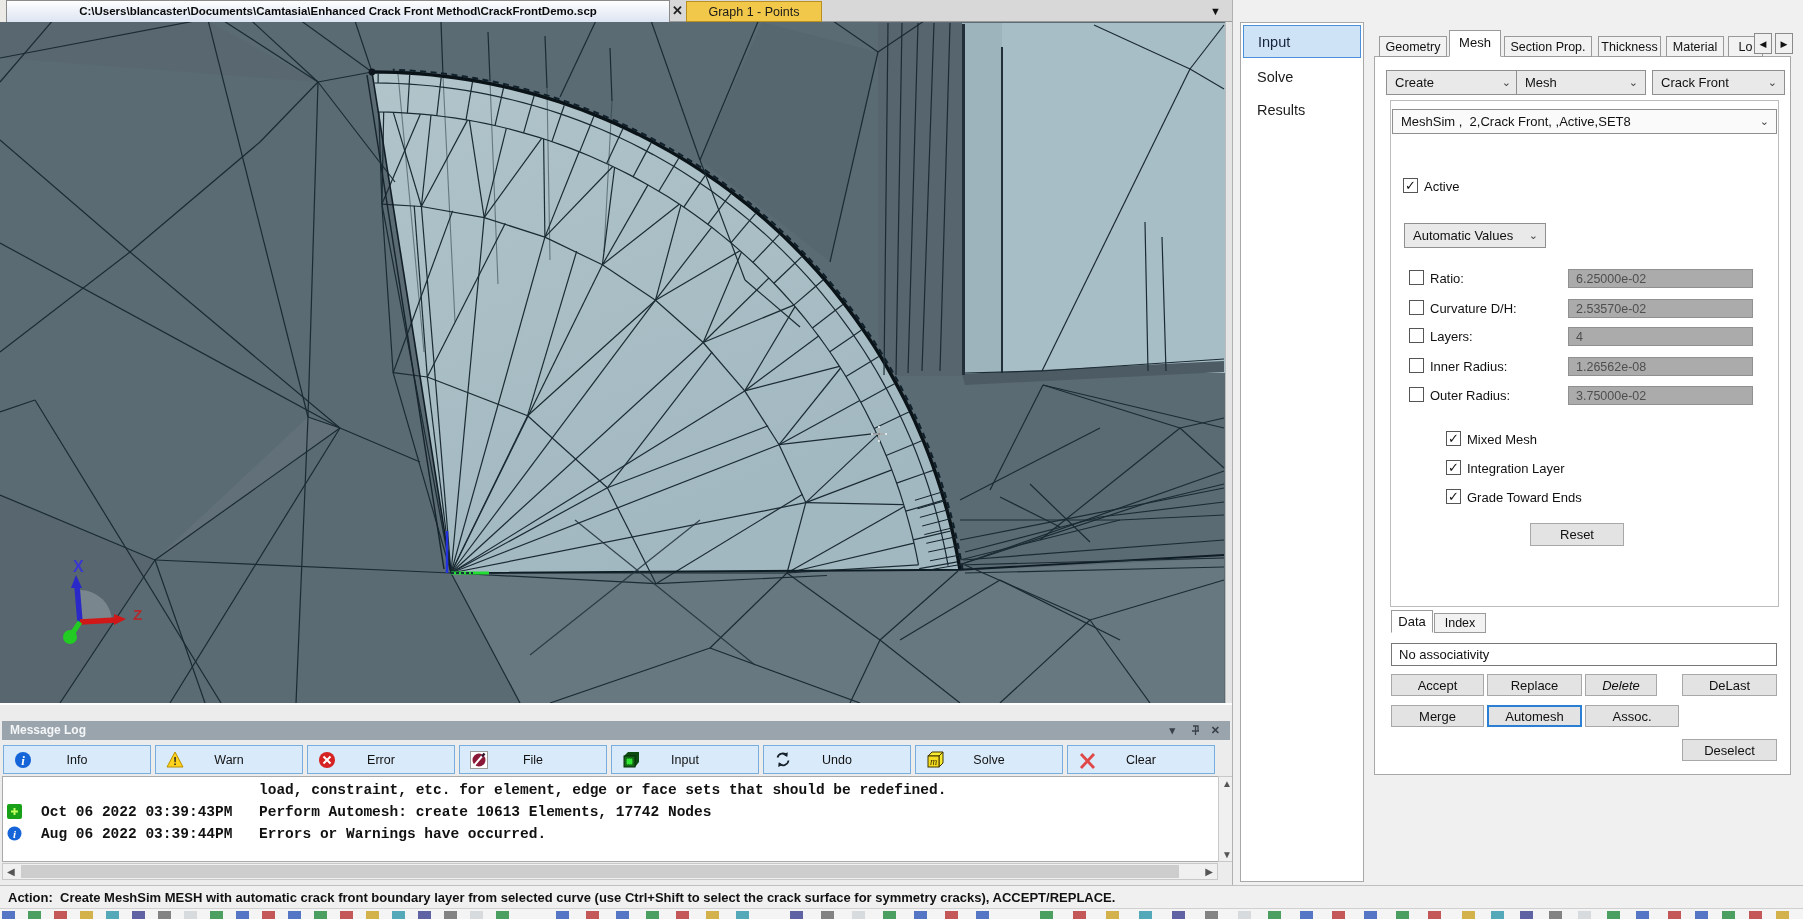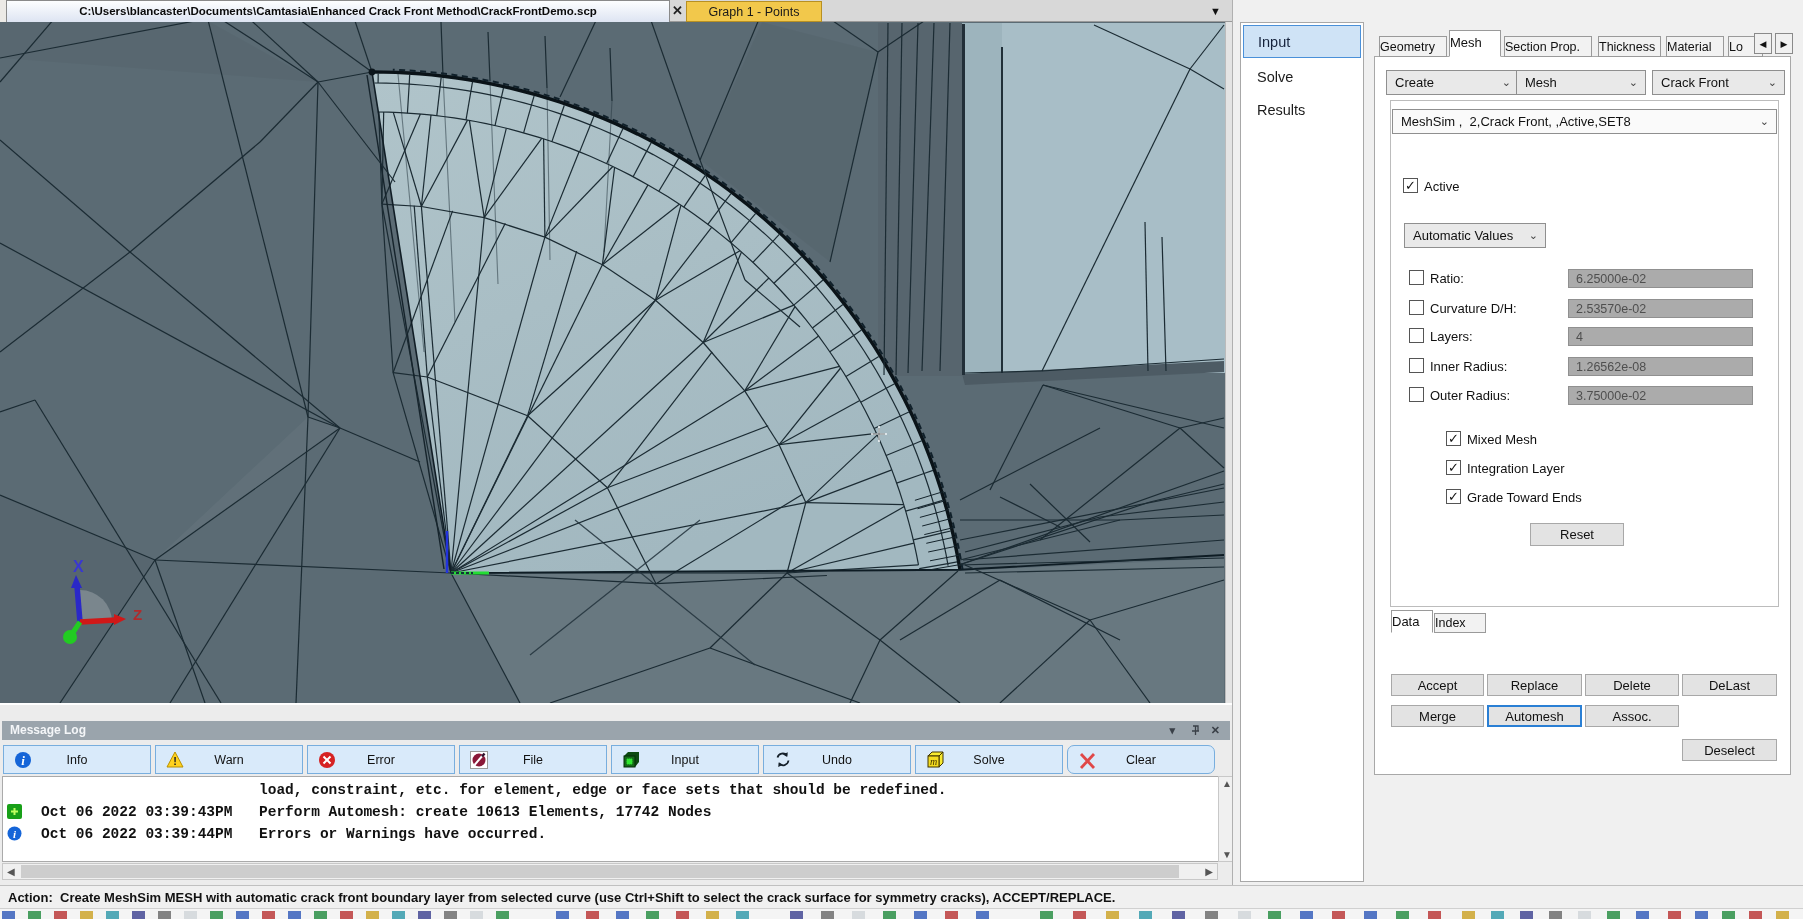--- a/index.html
+++ b/index.html
@@ -27,21 +27,21 @@
 #hsb .thumb { position:absolute; left:18px; top:1px; width:1158px; height:13px; background:#cdcdcd; }
 .sbarrow { position:absolute; font-size:10px; color:#555; }
 #action { left:0; top:885px; width:1803px; height:23px; background:#f0f0f0; border-top:1px solid #c0c0c0; font-size:13px; font-weight:bold; color:#111; line-height:23px; padding-left:8px;}
 #bottombar { left:0; top:908px; width:1803px; height:11px; background:#f4f4f4; border-top:1px solid #d0d0d0; overflow:hidden;}
 
 #rpanel { left:1232px; top:0; width:571px; height:885px; background:#f0f0f0; border-left:1px solid #b0b0b0;}
 #simtitle { left:0px; top:0px; width:571px; height:18px; background:#b2b2b2; color:#fff; font-weight:bold; font-size:12.5px; line-height:18px; padding-left:6px; }
 #leftnav { left:7px; top:22px; width:124px; height:860px; background:#fff; border:1px solid #a8a8a8; }
 #navinput { left:2px; top:2px; width:118px; height:33px; background:#cfe3f6; border:1px solid #4a90d9; color:#16233c; font-size:14.5px; line-height:32px; padding-left:14px;}
 .navitem { position:absolute; left:16px; font-size:14.5px; color:#1c1c1c; }
-.ptab { position:absolute; top:36px; height:21px; background:#f2f2f2; border:1px solid #9a9a9a; font-size:12.5px; color:#111; line-height:20px; z-index:3;}
+.ptab { position:absolute; top:36px; height:21px; background:#f2f2f2; border:1px solid #9a9a9a; font-size:12.5px; color:#111; text-align:center; line-height:20px; z-index:3;}
 .ptab.active { background:#fff; border-bottom:1px solid #fff; top:30px; height:27px; font-size:13px; line-height:24px; z-index:4;}
 .arrbtn { position:absolute; top:33px; width:18px; height:21px; background:#f0f0f0; border:1px solid #8a8a8a; text-align:center; font-size:9px; line-height:20px; color:#111; z-index:5;}
 #content { left:141px; top:56px; width:417px; height:719px; background:#fff; border:1px solid #a8a8a8; }
 .dd { position:absolute; height:25px; background:#e9e9e9; border:1px solid #8f8f8f; font-size:13px; color:#111; line-height:23px; padding-left:8px; }
 .dd .chev { position:absolute; right:7px; top:0px; color:#444; font-size:11px;}
 .cb { position:absolute; width:15px; height:15px; background:#fff; border:1px solid #555; }
 .cb.ck { color:#111; font-size:13px; line-height:14px; text-align:center; }
 .lbl { position:absolute; font-size:13px; color:#111; }
 .fld { position:absolute; width:185px; height:19px; background:#ababab; border:1px solid #909090; font-size:12.5px; color:#4f4f4f; line-height:18px; padding-left:7px;}
 .btn { position:absolute; height:22px; background:#e3e3e3; border:1px solid #a8a8a8; font-size:13px; color:#111; text-align:center; line-height:21px; }
@@ -371,21 +371,21 @@
       <span class="tx">Undo</span>
     </div>
   <div class="mlbtn" style="left:915px;">
       <span class="ic"><svg width="18" height="18">
           <path d="M2,5 L6,1 L17,1 L13,5 Z M13,5 L17,1 L17,12 L13,16 Z" fill="#f8ea30" stroke="#403400" stroke-width="1"></path>
           <rect x="2" y="5" width="11" height="11" fill="#f4dc20" stroke="#403400"></rect>
           <text x="7.5" y="13.5" text-anchor="middle" font-family="Liberation Serif" font-size="10" font-style="italic" fill="#403400">m</text>
         </svg></span>
       <span class="tx">Solve</span>
     </div>
-  <div class="mlbtn" style="left:1067px;border-radius:7px;">
+  <div class="mlbtn" style="left:1067px;">
       <span class="ic"><svg width="20" height="20">
           <path d="M3,3 L16,17 M16,3 L3,17" stroke="#e04848" stroke-width="2.8"></path>
         </svg></span>
       <span class="tx">Clear</span>
     </div>
   <div class="abs" id="logarea">
     <div class="lrow" style="top:2px;">
         <span class="t2">load, constraint, etc. for element, edge or face sets that should be redefined.</span>
       </div>
     <div class="lrow" style="top:24px;">
@@ -394,21 +394,21 @@
           <path d="M4,7.5 L11,7.5 M7.5,4 L7.5,11" stroke="#bfff60" stroke-width="2"></path>
         </svg>
         <span class="t1">Oct 06 2022 03:39:43PM</span>
         <span class="t2">Perform Automesh: create 10613 Elements, 17742 Nodes</span>
       </div>
     <div class="lrow" style="top:46px;">
         <svg class="lico" width="15" height="15">
           <circle cx="7.5" cy="7.5" r="7" fill="#1565d8"></circle>
           <text x="7.5" y="11.5" text-anchor="middle" font-family="Liberation Serif" font-size="11" font-weight="bold" font-style="italic" fill="#fff">i</text>
         </svg>
-        <span class="t1">Oct 06 2022 03:39:44PM</span>
+        <span class="t1">Aug 06 2022 03:39:44PM</span>
         <span class="t2">Errors or Warnings have occurred.</span>
       </div>
   </div>
   <div class="abs" id="vsb">
       <span class="sbarrow" style="top:1px;left:3px;">▲</span>
       <span class="sbarrow" style="bottom:1px;left:3px;">▼</span>
     </div>
   <div class="abs" id="hsb">
       <span class="sbarrow" style="top:2px;left:4px;">◀</span>
       <span class="sbarrow" style="top:2px;right:4px;">▶</span>
@@ -521,22 +521,23 @@
       <div class="cb ck" style="left:55px; top:330px;">✓</div>
         <div class="lbl" style="left:76px; top:331px;">Mixed Mesh</div>
       <div class="cb ck" style="left:55px; top:359px;">✓</div>
         <div class="lbl" style="left:76px; top:360px;">Integration Layer</div>
       <div class="cb ck" style="left:55px; top:388px;">✓</div>
         <div class="lbl" style="left:76px; top:389px;">Grade Toward Ends</div>
       <div class="btn" style="left:139px; top:422px; width:94px; height:23px; line-height:22px;">Reset</div>
     </div>
     <div class="ptab active" style="left:17px; top:610px; width:42px; height:23px; border-bottom:1px solid #fff; line-height:21px;">Data</div>
     <div class="ptab" style="left:60px; top:613px; width:52px; height:20px; line-height:19px;">Index</div>
+    <div class="abs" style="left:17px; top:643px; width:386px; height:23px; background:#fff; border:1px solid #777; font-size:13px; line-height:22px; padding-left:7px; color:#111; z-index:2;">No associativity</div>
     <div class="btn" style="left:17px; top:674px; width:93px;">Accept</div>
     <div class="btn" style="left:113px; top:674px; width:95px;">Replace</div>
-    <div class="btn" style="left:211px; top:674px; width:94px;">Delete</div>
+    <div class="btn" style="left:211px; top:674px; width:72px;font-style:italic;">Delete</div>
     <div class="btn" style="left:308px; top:674px; width:95px;">DeLast</div>
     <div class="btn" style="left:17px; top:705px; width:93px;">Merge</div>
     <div class="btn" style="left:113px; top:705px; width:95px; border:2px solid #2a7fd4; line-height:19px;">Automesh</div>
     <div class="btn" style="left:211px; top:705px; width:94px;">Assoc.</div>
     <div class="btn" style="left:308px; top:739px; width:95px;">Deselect</div>
   </div>
 </div>
 
 </body></html>

